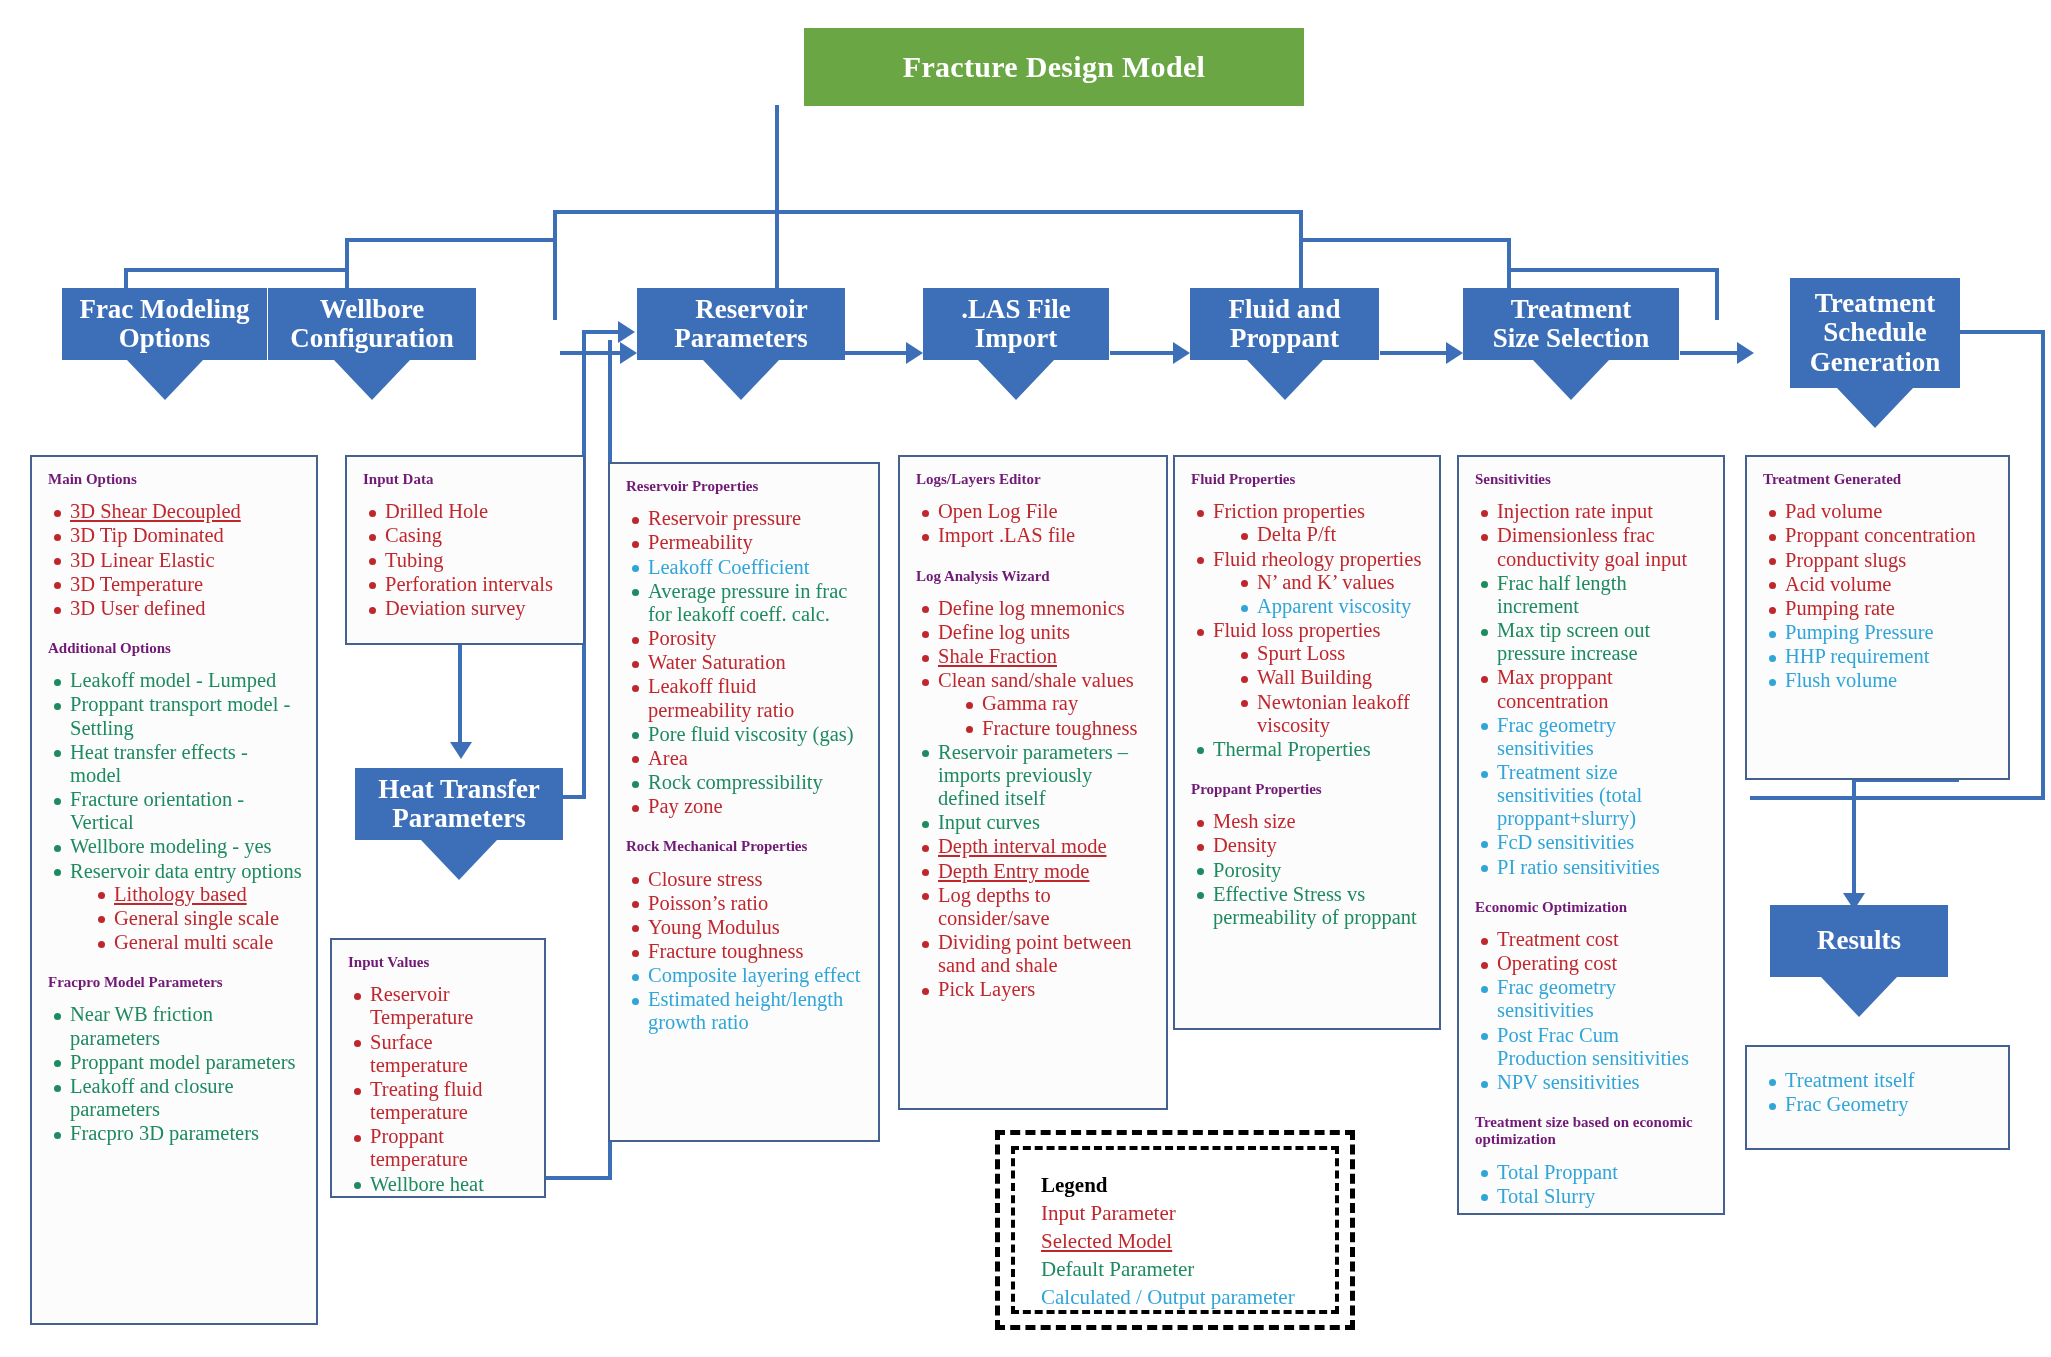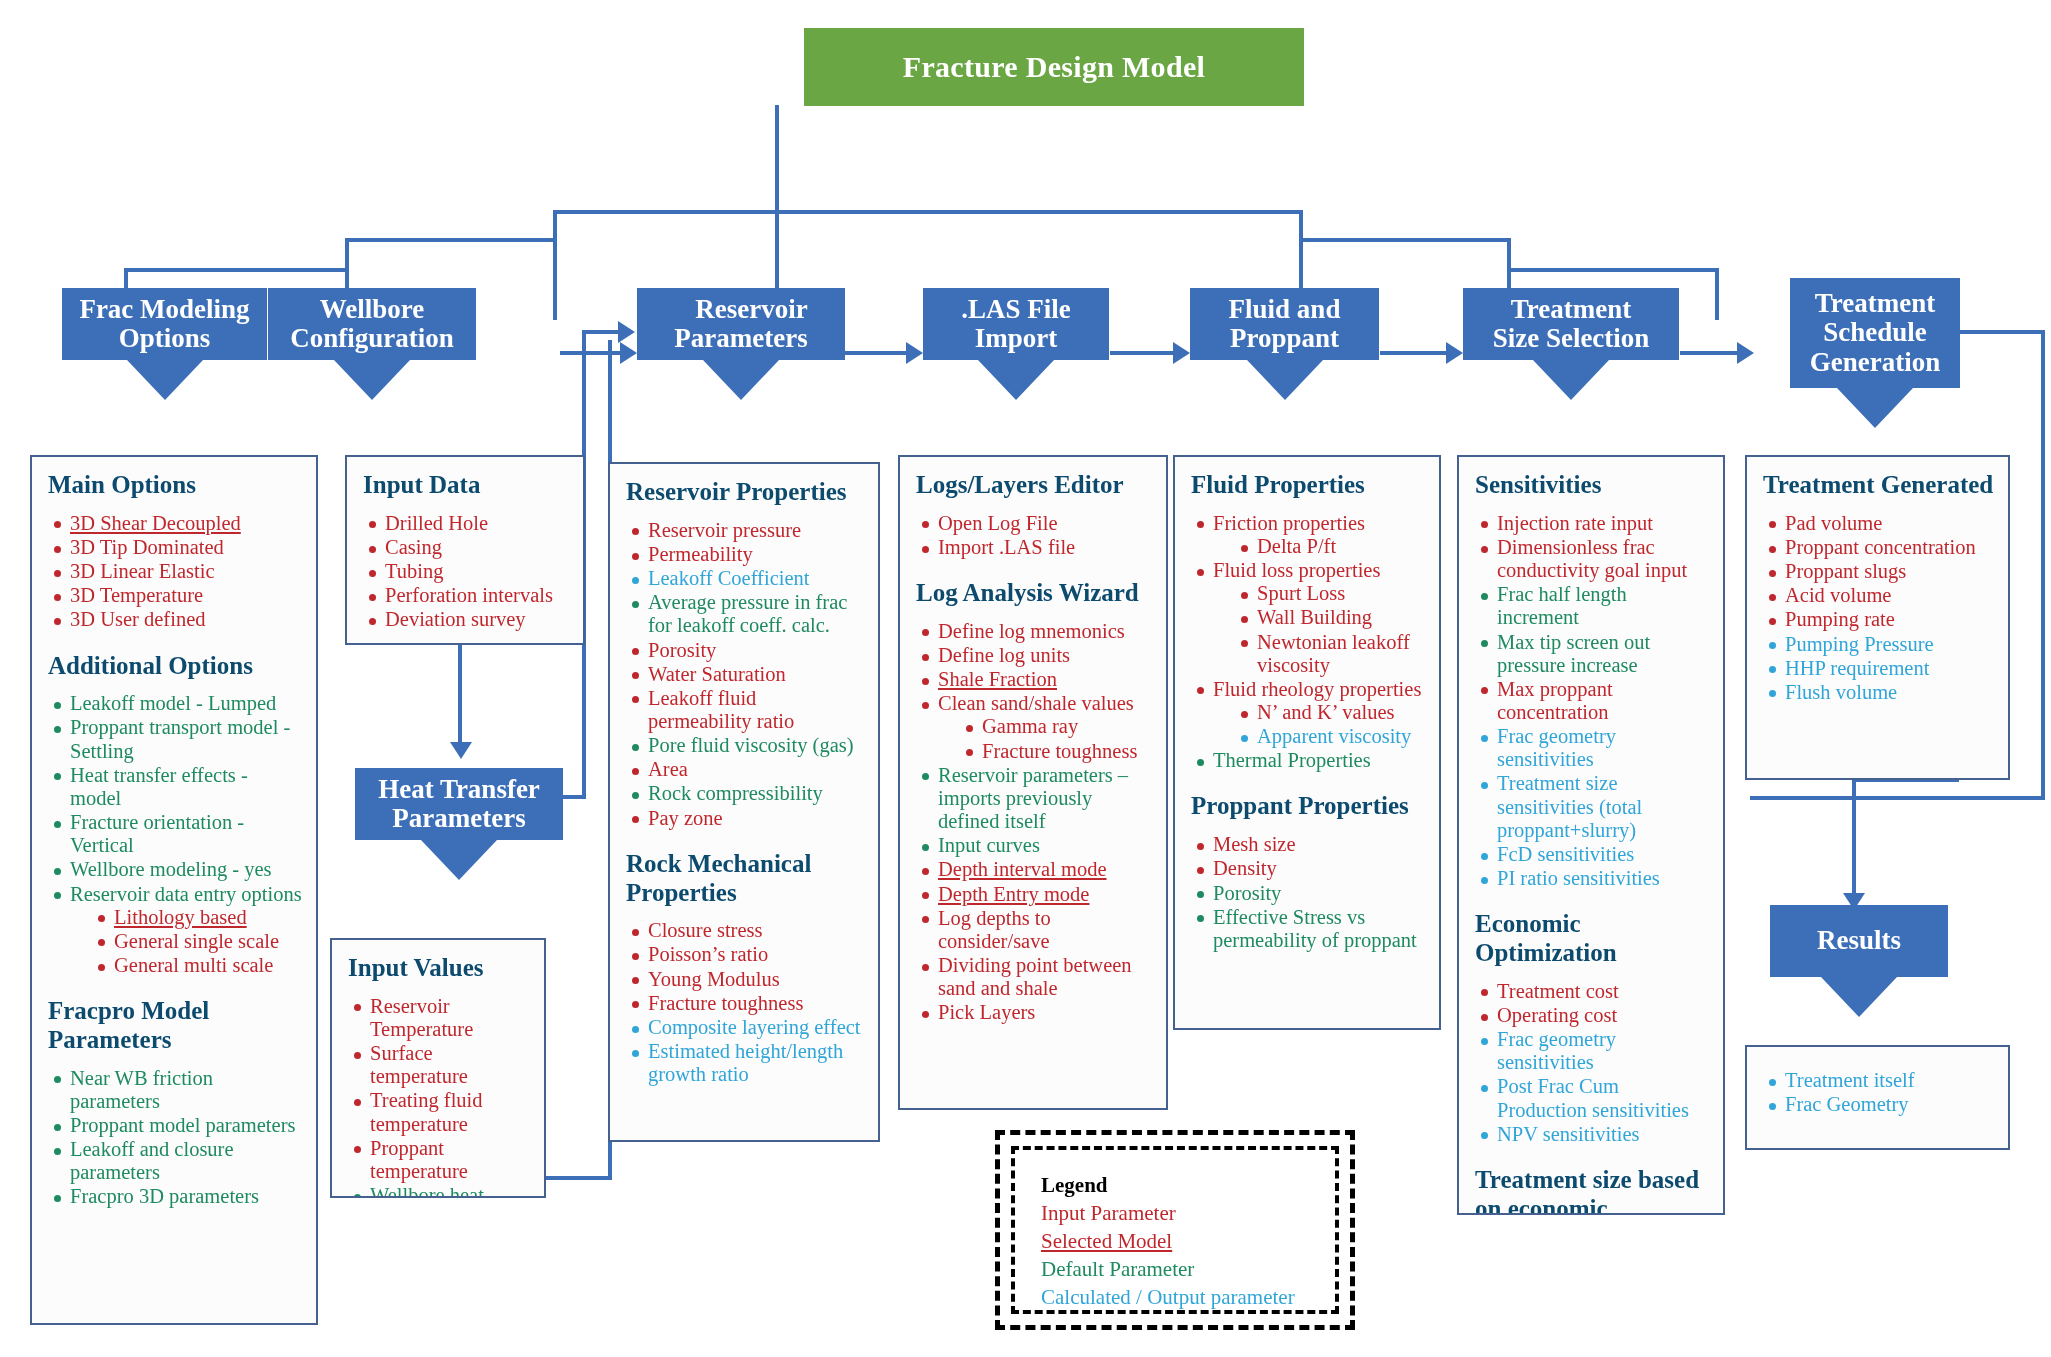--- a/index.html
+++ b/index.html
@@ -18,21 +18,21 @@
   .stage{background:#3D6FB8;color:#fff;display:flex;align-items:center;
          justify-content:center;text-align:center;font-weight:bold;
          font-size:27px;line-height:1.08;padding:4px 6px;}
   .stage .pointer{position:absolute;left:50%;top:100%;transform:translateX(-50%);
          width:0;height:0;border-left:38px solid transparent;
          border-right:38px solid transparent;border-top:40px solid #3D6FB8;}
 
   
   .panel{border:2px solid #44618F;background:#FCFCFD;padding:14px 14px 10px 16px;
          overflow:hidden;}
-  .panel h4{margin:0 0 12px 0;font-size:25px;font-weight:bold;color:#0c4a6e;
+  .panel h4{margin:0 0 12px 0;font-size:15px;font-weight:bold;color:#701a75;
             line-height:1.15;}
   .panel h4.gap{margin-top:20px;}
   ul.lst{list-style:none;margin:0 0 0 0;padding:0;}
   ul.lst li{position:relative;padding-left:22px;font-size:20.5px;line-height:1.13;
             margin-bottom:1px;}
   ul.lst li::before{content:"";position:absolute;left:6px;top:.47em;width:7px;height:7px;
             border-radius:50%;background:currentColor;}
   ul.lst ul.lst{margin-left:22px;}
   .c-input{color:#C0272D;}
   .c-model{color:#C0272D;text-decoration:underline;}
@@ -281,28 +281,28 @@
       <li class="c-input">Pick Layers</li>
     </ul>
 </div>
 
 <div class="panel abs" style="left:1173px;top:455px;width:268px;height:575px;">
   <h4>Fluid Properties</h4>
   <ul class="lst">
       <li class="c-input">Friction properties<ul class="lst">
           <li class="c-input">Delta P/ft</li>
         </ul></li>
+      <li class="c-input">Fluid rheology properties<ul class="lst">
+          <li class="c-input">N’ and K’ values</li>
+          <li class="c-calc">Apparent viscosity</li>
+        </ul></li>
       <li class="c-input">Fluid loss  properties<ul class="lst">
           <li class="c-input">Spurt Loss</li>
           <li class="c-input">Wall Building</li>
           <li class="c-input">Newtonian leakoff viscosity</li>
-        </ul></li>
-      <li class="c-input">Fluid rheology properties<ul class="lst">
-          <li class="c-input">N’ and K’ values</li>
-          <li class="c-calc">Apparent viscosity</li>
         </ul></li>
       <li class="c-default">Thermal Properties</li>
     </ul>
   <h4 class="gap">Proppant Properties</h4>
   <ul class="lst">
       <li class="c-input">Mesh size</li>
       <li class="c-input">Density</li>
       <li class="c-default">Porosity</li>
       <li class="c-default">Effective Stress vs permeability of proppant</li>
     </ul>

